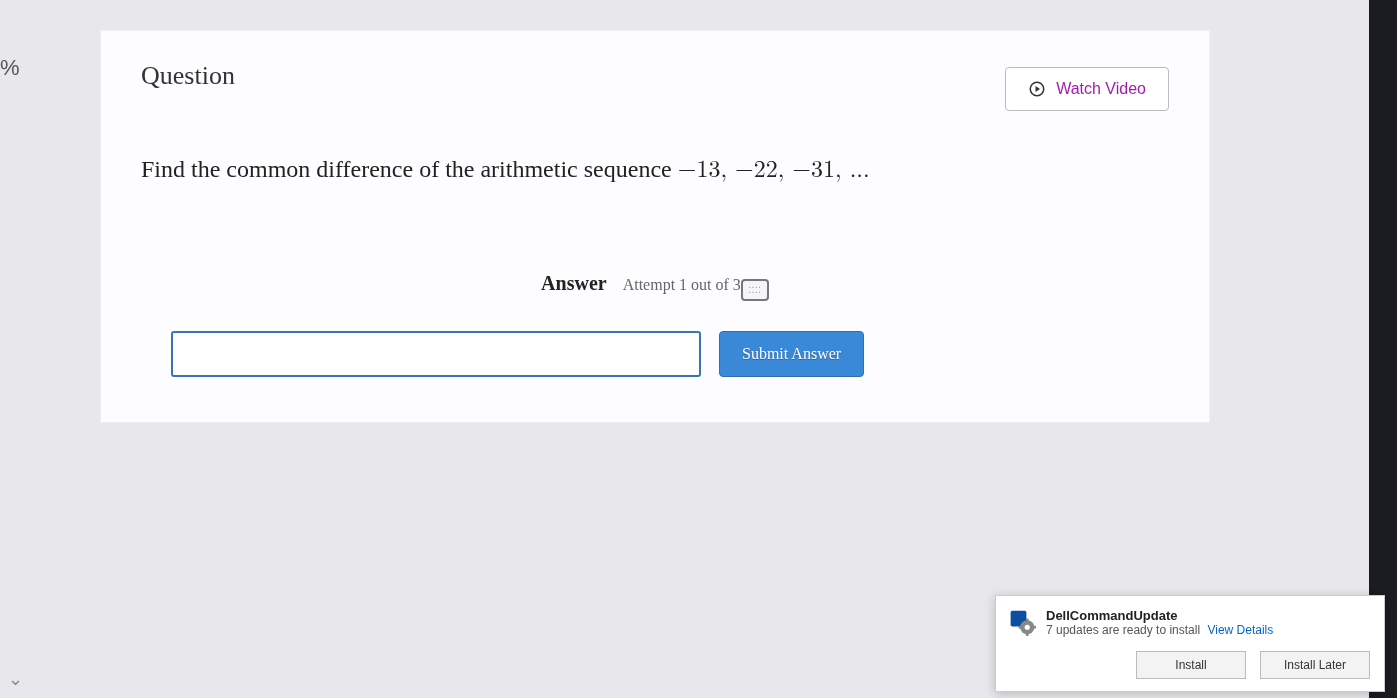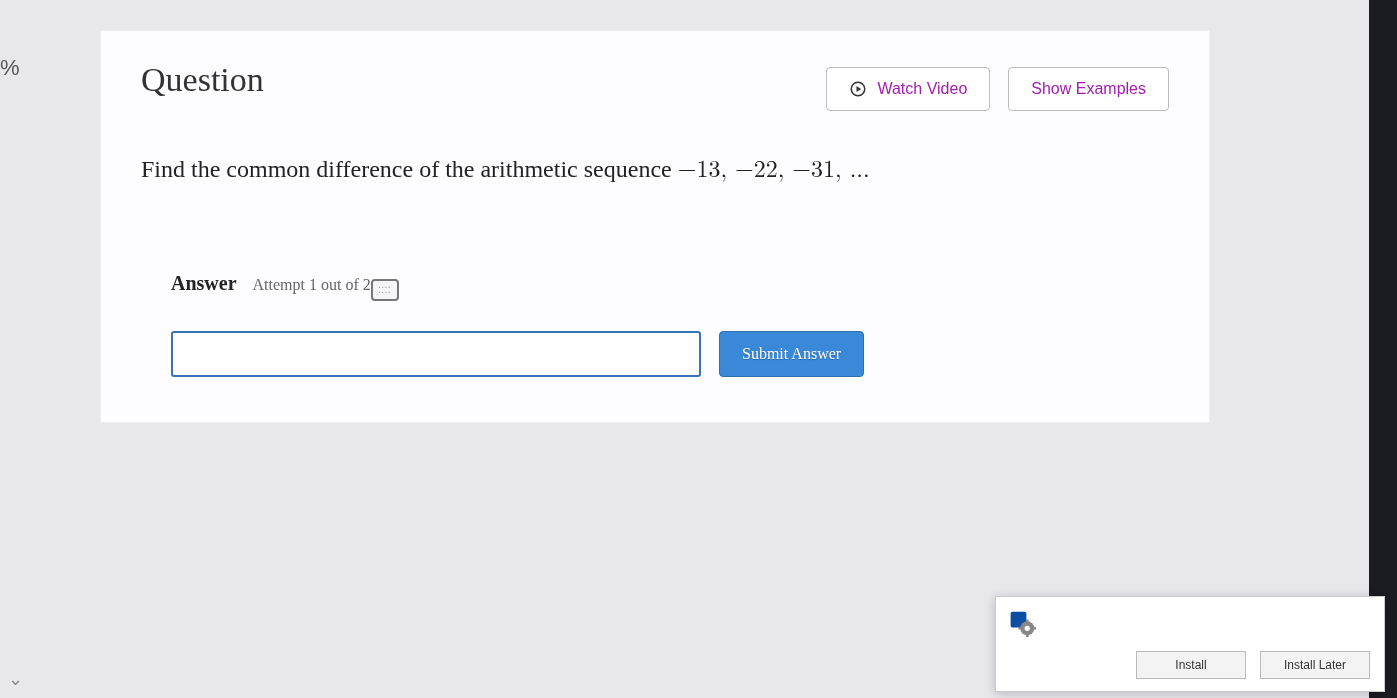--- a/index.html
+++ b/index.html
@@ -28,21 +28,21 @@
     padding: 30px 40px 45px 40px;
     border: 1px solid #eee;
   }
   .card-header {
     display: flex;
     justify-content: space-between;
     align-items: flex-start;
     margin-bottom: 40px;
   }
   .question-label {
-    font-size: 34px;
+    font-size: 26px;
     color: #333;
     font-weight: 500;
   }
   .header-buttons {
     display: flex;
     gap: 18px;
     margin-top: 6px;
   }
   .hbtn {
     font-family: Arial, sans-serif;
@@ -63,21 +63,21 @@
     color: #222;
     line-height: 1.5;
     margin-bottom: 84px;
   }
   .math {
     font-family: 'Latin Modern Math', 'Cambria Math', Georgia, serif;
   }
   .answer-row {
     display: flex;
     align-items: baseline;
-    justify-content: flex-start;
+    justify-content: center;
     margin: 0 30px 30px 30px;
   }
   .answer-left { display:flex; align-items:baseline; gap:16px;}
   .answer-label { font-size: 20px; font-weight: bold; color:#222;}
   .attempt { font-size: 16px; color:#666;}
   .kbd-icon {
     width: 28px; height: 22px;
     border: 2px solid #777; border-radius:4px;
     display:flex; align-items:center; justify-content:center;
     cursor:pointer;
@@ -157,34 +157,31 @@
   <div class="card-header">
     <div class="question-label">Question</div>
     <div class="header-buttons">
       <button class="hbtn">
         <svg viewBox="0 0 24 24">
           <circle cx="12" cy="12" r="9" fill="none" stroke="#333" stroke-width="2"></circle>
           <polygon points="10,8 16,12 10,16" fill="#333"></polygon>
         </svg>
         <span>Watch Video</span>
       </button>
-      <button class="hbtn">
-        <span>Show Examples</span>
-      </button>
     </div>
   </div>
 
   <div class="prompt">
     <span>Find the common difference of the arithmetic sequence </span><span class="math">−13, −22, −31, ...</span>
   </div>
 
   <div class="answer-row">
     <div class="answer-left">
       <span class="answer-label">Answer</span>
-      <span class="attempt">Attempt 1 out of 2</span>
+      <span class="attempt">Attempt 1 out of 3</span>
     </div>
     <div class="kbd-icon">
       <div class="dots">∙∙∙∙<br>∙∙∙∙</div>
     </div>
   </div>
 
   <div class="input-row">
     <input class="answer-input" type="text" value="" style="">
     <button class="submit-btn">Submit Answer</button>
   </div>
@@ -196,20 +193,27 @@
       <rect x="3" y="3" width="18" height="18" rx="2" fill="#0b4ea2"></rect>
       <circle cx="22" cy="22" r="8" fill="#888"></circle>
       <circle cx="22" cy="22" r="3" fill="#fff"></circle>
       <g stroke="#888" stroke-width="3">
         <line x1="22" y1="12" x2="22" y2="15"></line>
           <line x1="22" y1="29" x2="22" y2="32"></line>
         <line x1="12" y1="22" x2="15" y2="22"></line>
           <line x1="29" y1="22" x2="32" y2="22"></line>
       </g>
     </svg>
+    <div>
+      <div class="toast-title">DellCommandUpdate</div>
+      <div class="toast-msg">
+        <span>7 updates are ready to install</span>
+        <a href="#">View Details</a>
+      </div>
+    </div>
   </div>
   <div class="toast-buttons">
     <button class="tbtn">Install</button>
     <button class="tbtn">Install Later</button>
   </div>
 </div>
 
 <div class="chevron">⌄</div>
 
 </body></html>

